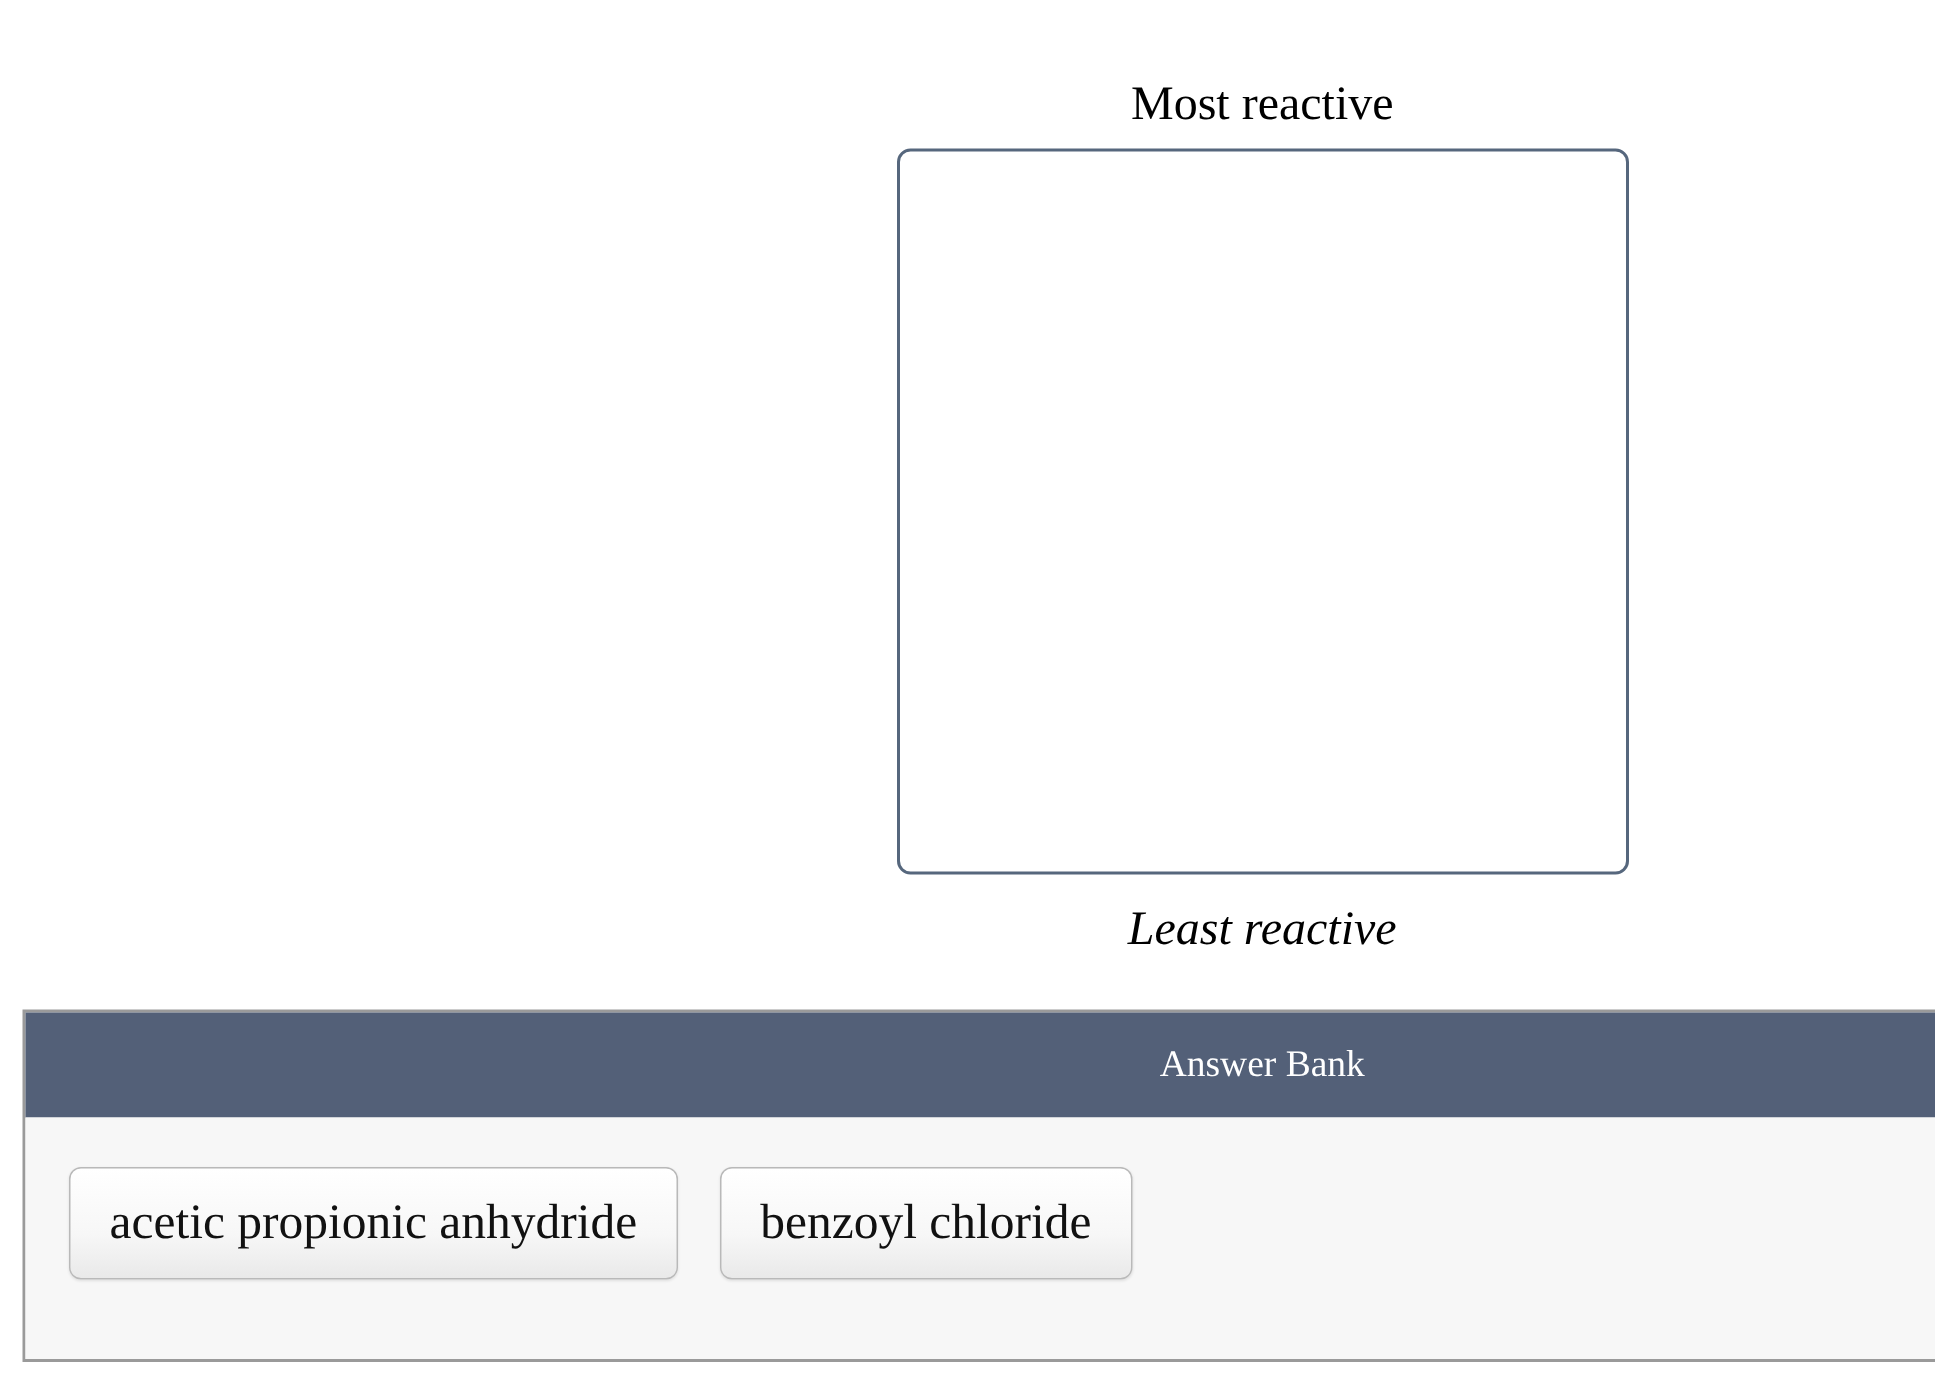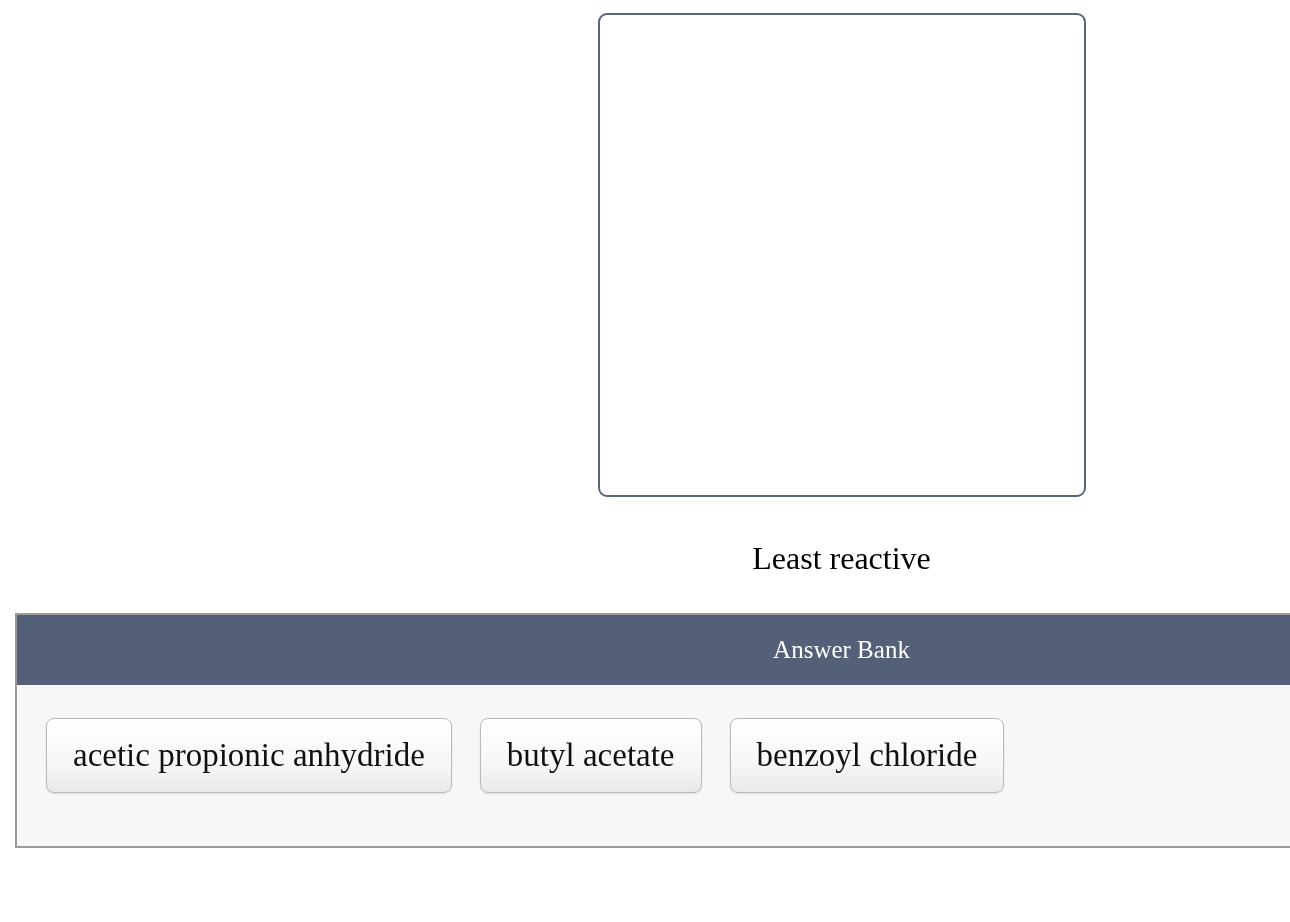--- a/index.html
+++ b/index.html
@@ -25,21 +25,21 @@
     flex-direction: column;
     align-items: center;
   }
   .rank-label {
     font-family: "Liberation Serif", serif;
     font-size: 32px;
     line-height: 36px;
     color: #000000;
   }
   .rank-label.top { margin-top: 50px; }
-  .rank-label.bottom { margin-top: 43px; }
+  .rank-label.bottom { margin-top: 17px; font-style: italic; }
   .dropzone {
     margin-top: 13px;
     width: 488px;
     height: 484px;
     box-sizing: border-box;
     border: 2.5px solid var(--dropzone-border, #56677d);
     border-radius: 9px;
     background: #ffffff;
   }
   .answer-bank {
@@ -87,30 +87,30 @@
     box-shadow: 0 1px 2px rgba(0,0,0,0.10);
     cursor: grab;
   }
 </style>
 </head>
 <body>
 
 <div class="widget">
 
   <div class="sort-area">
+    <div class="rank-label top">Most reactive</div>
 
     <div class="dropzone"></div>
 
     <div class="rank-label bottom">Least reactive</div>
   </div>
 
   <div class="answer-bank">
     <div class="bank-header">
       <span class="bank-title">Answer Bank</span>
     </div>
     <div class="bank-content">
       <div class="answer-item">acetic propionic anhydride</div>
-      <div class="answer-item">butyl acetate</div>
       <div class="answer-item">benzoyl chloride</div>
     </div>
   </div>
 
 </div>
 
 </body></html>

